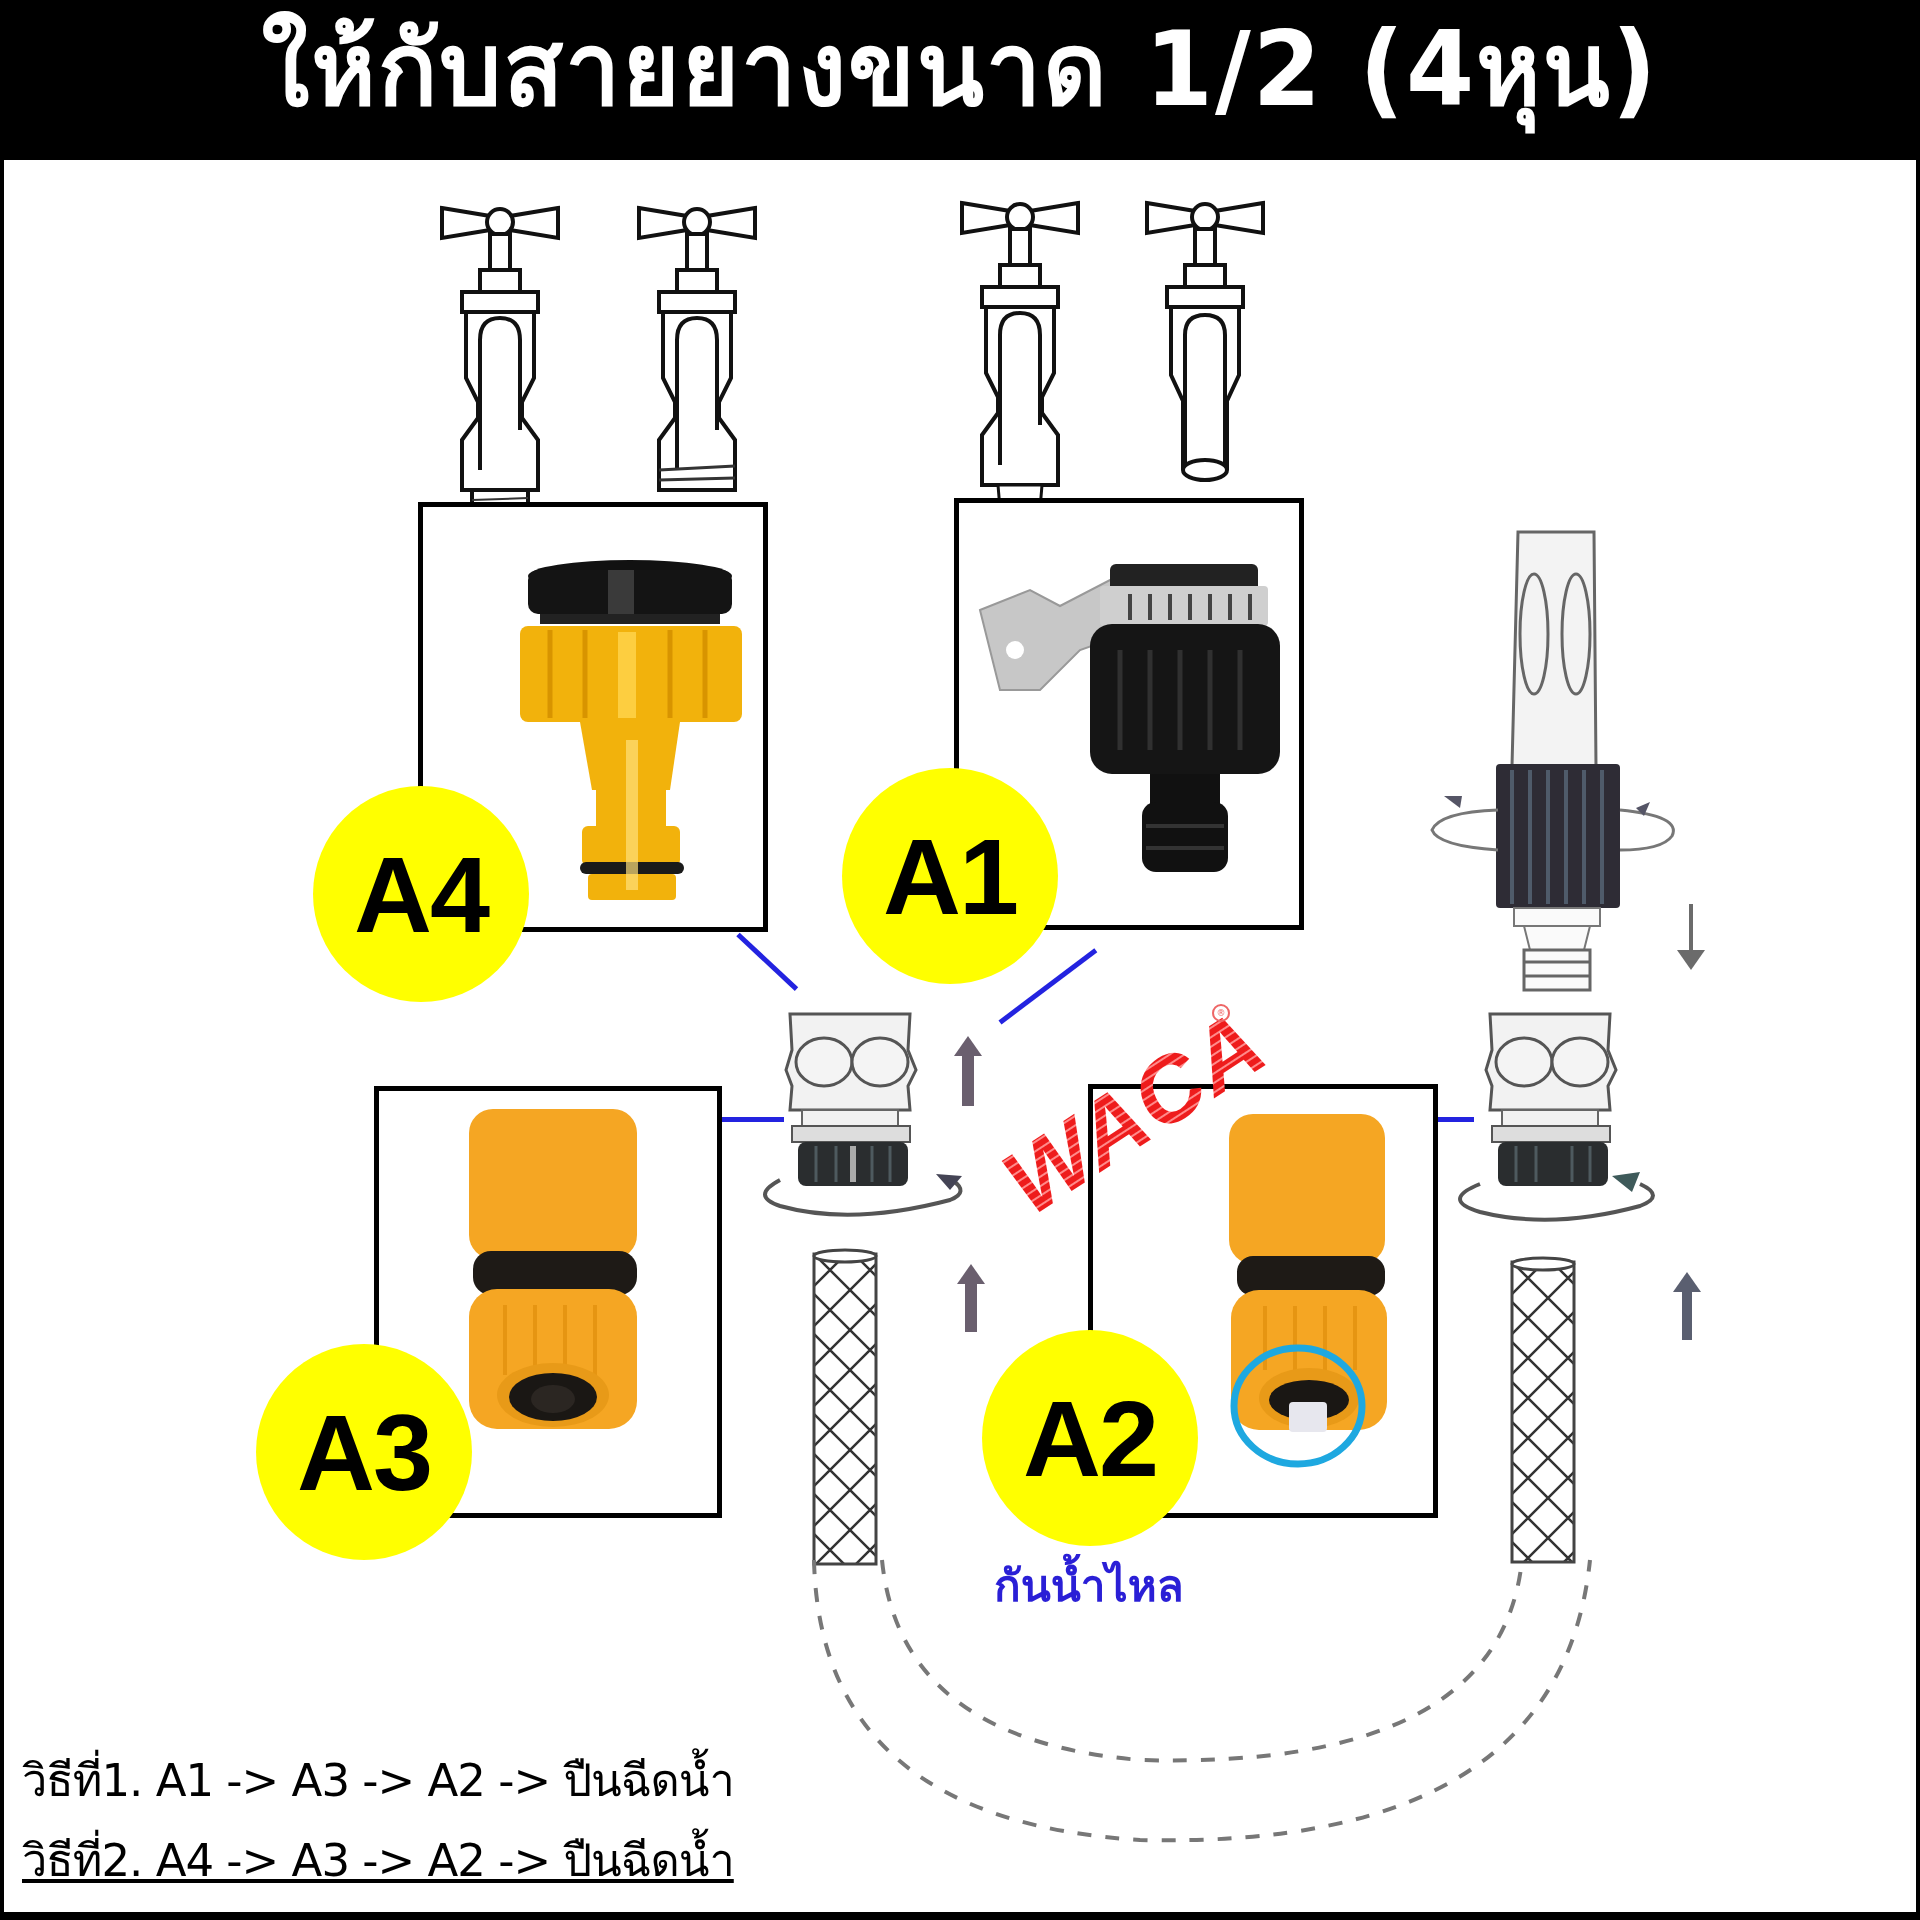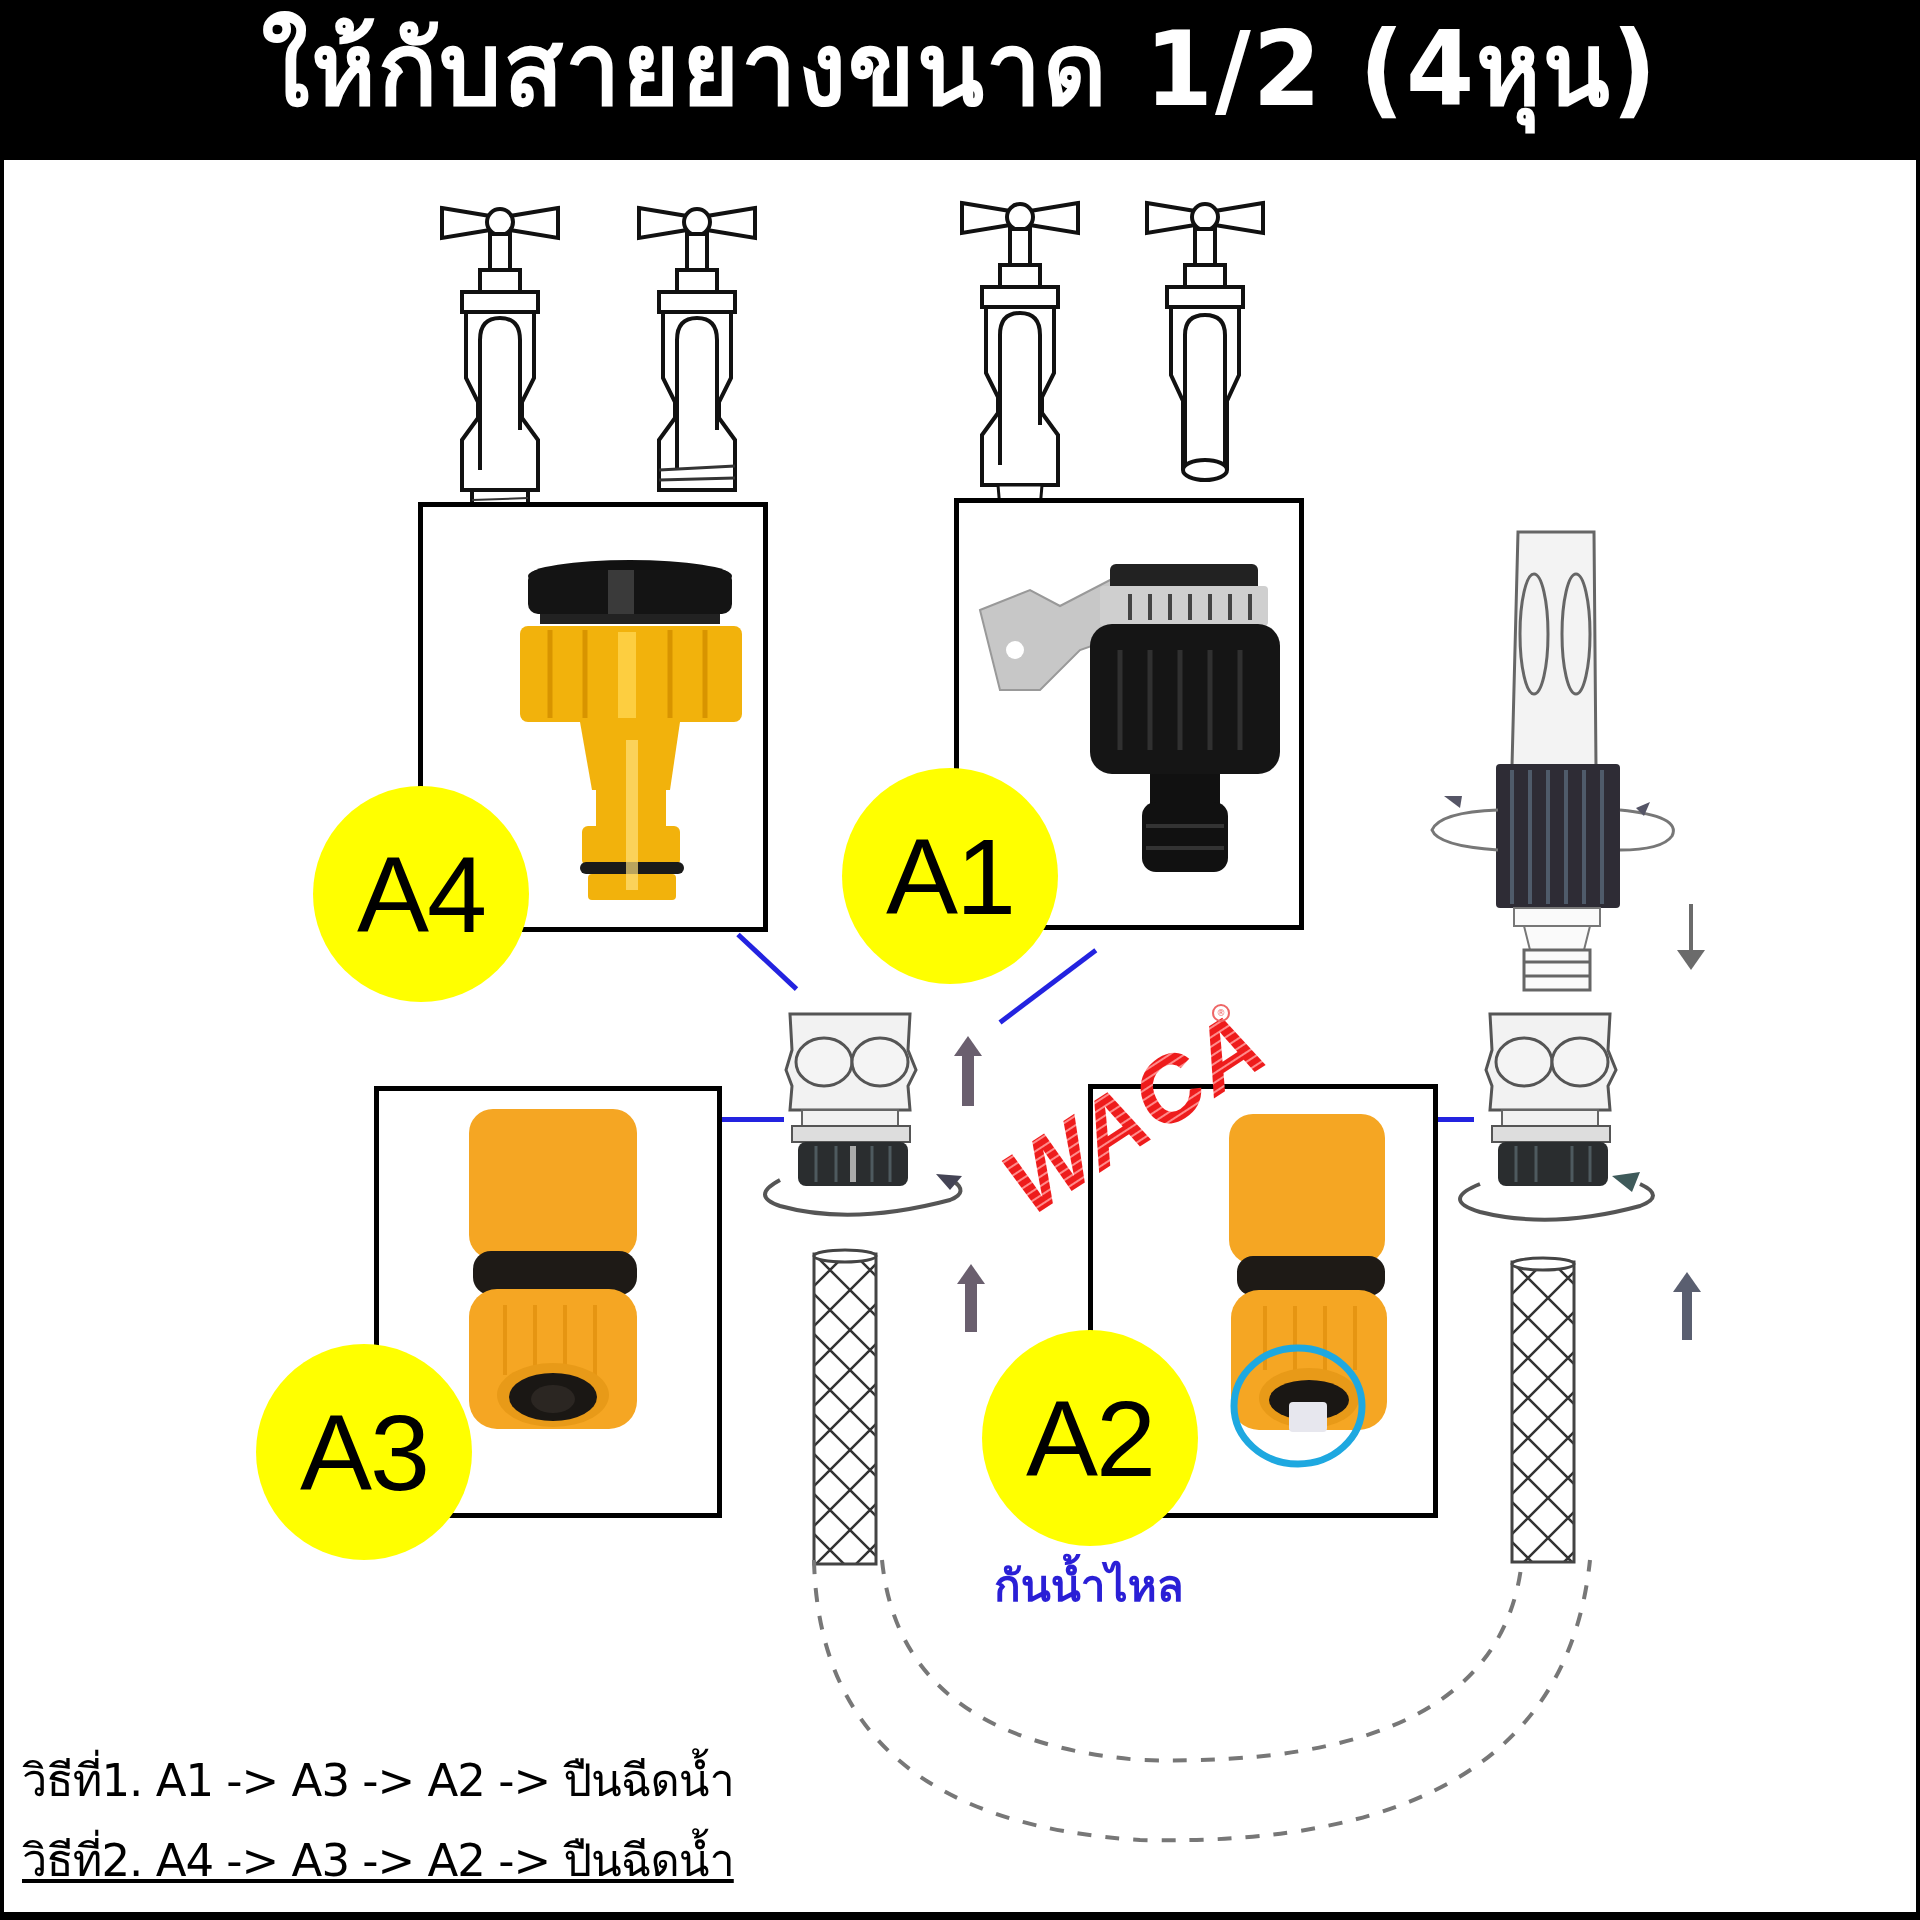--- a/index.html
+++ b/index.html
@@ -6,21 +6,21 @@
   body { width:1920px; height:1920px; background:#000; position:relative; overflow:hidden;
          font-family:"DejaVu Sans", sans-serif; }
   .frame { position:absolute; left:4px; top:160px; width:1912px; height:1752px; background:#fff; }
   .title-bar { position:absolute; left:0; top:0; width:1920px; height:135px; background:#000;
                display:flex; align-items:center; justify-content:center; }
   .title-text { color:#fff; font-family:"DejaVu Sans", sans-serif; font-weight:bold; font-size:98px;
                 letter-spacing:2px; transform:scaleY(1.05); }
   .box { position:absolute; border:5px solid #000; background:#fff; box-sizing:border-box; }
   .badge { position:absolute; width:216px; height:216px; border-radius:50%; background:#ffff00;
            display:flex; align-items:center; justify-content:center; }
-  .badge span { font-family:"Liberation Sans", sans-serif; font-weight:normal; font-size:108px;
+  .badge span { font-family:"Liberation Sans", sans-serif; font-weight:bold; font-size:108px;
                 color:#000; letter-spacing:-2px; }
   .blue-line { position:absolute; height:5px; background:#2323e0; transform-origin:0 50%; }
   .note { position:absolute; color:#2a1fd6; font-family:"DejaVu Sans", sans-serif; font-weight:bold;
           font-size:44px; line-height:76px; white-space:nowrap; }
   .method { position:absolute; left:22px; color:#000; font-family:"DejaVu Sans", sans-serif;
             font-size:45px; white-space:nowrap; letter-spacing:-1px; }
   .watermark { position:absolute; left:990px; top:1060px; transform:rotate(-33deg);
                font-family:"Liberation Sans", sans-serif; font-style:italic; font-weight:bold;
                font-size:92px; color:#ee1c1c; letter-spacing:2px;
                background:repeating-linear-gradient(180deg, #ee1c1c 0 6px, #ff8a8a 6px 8px);

